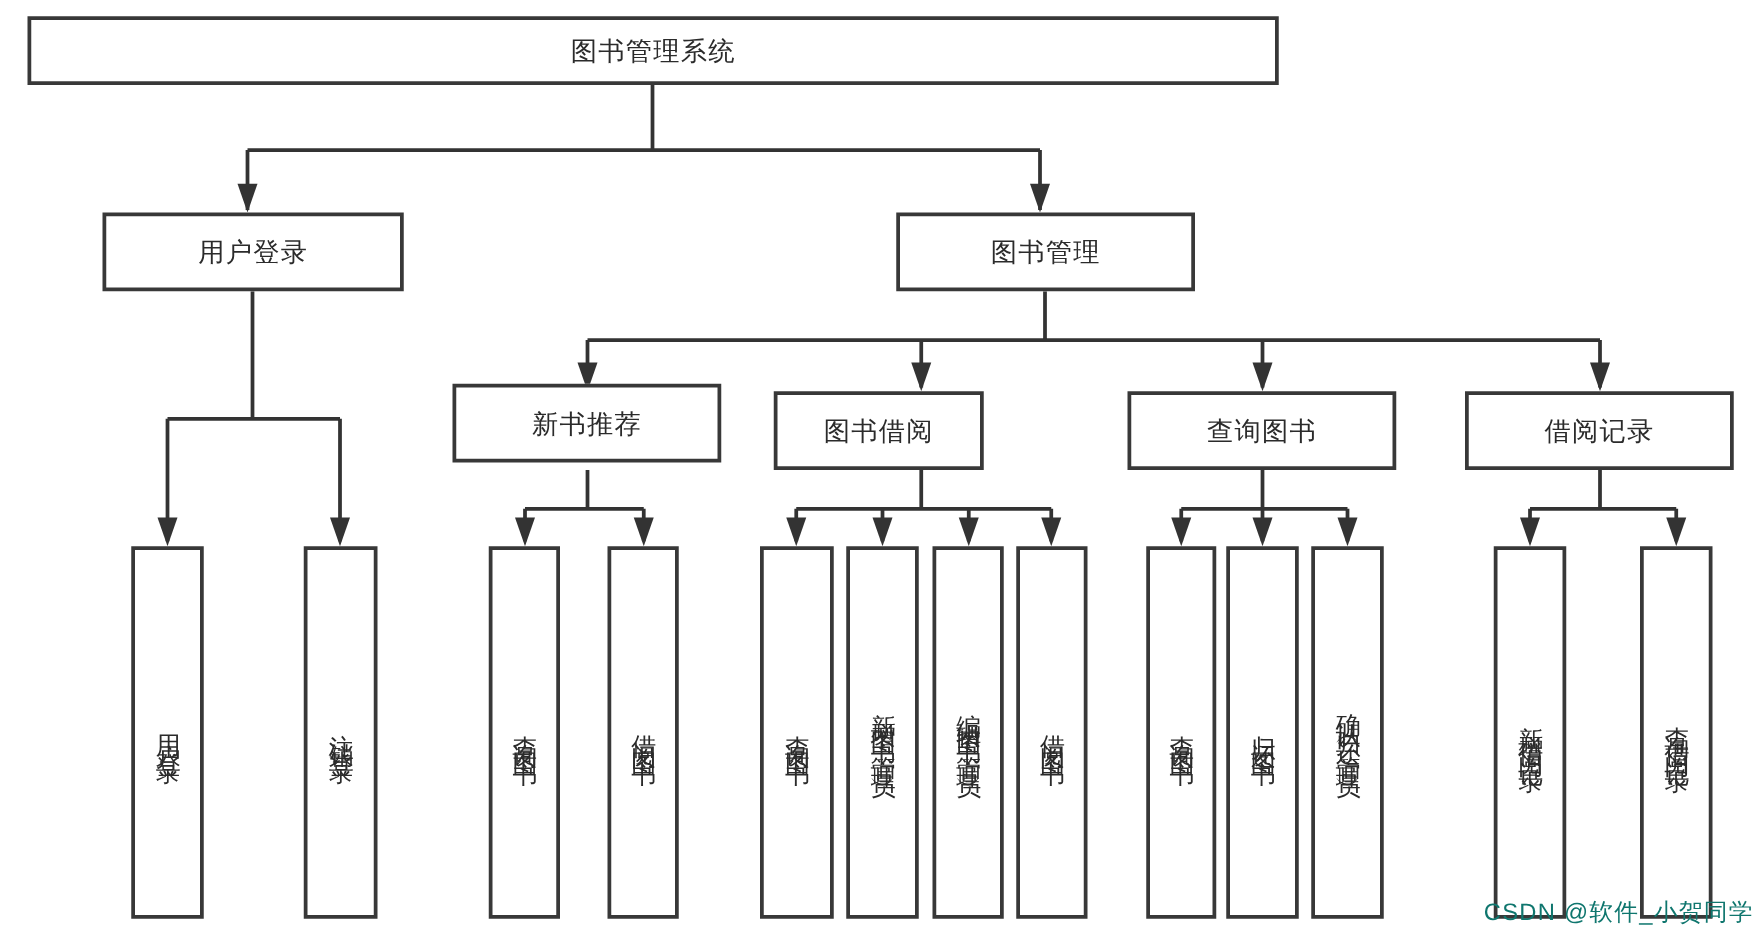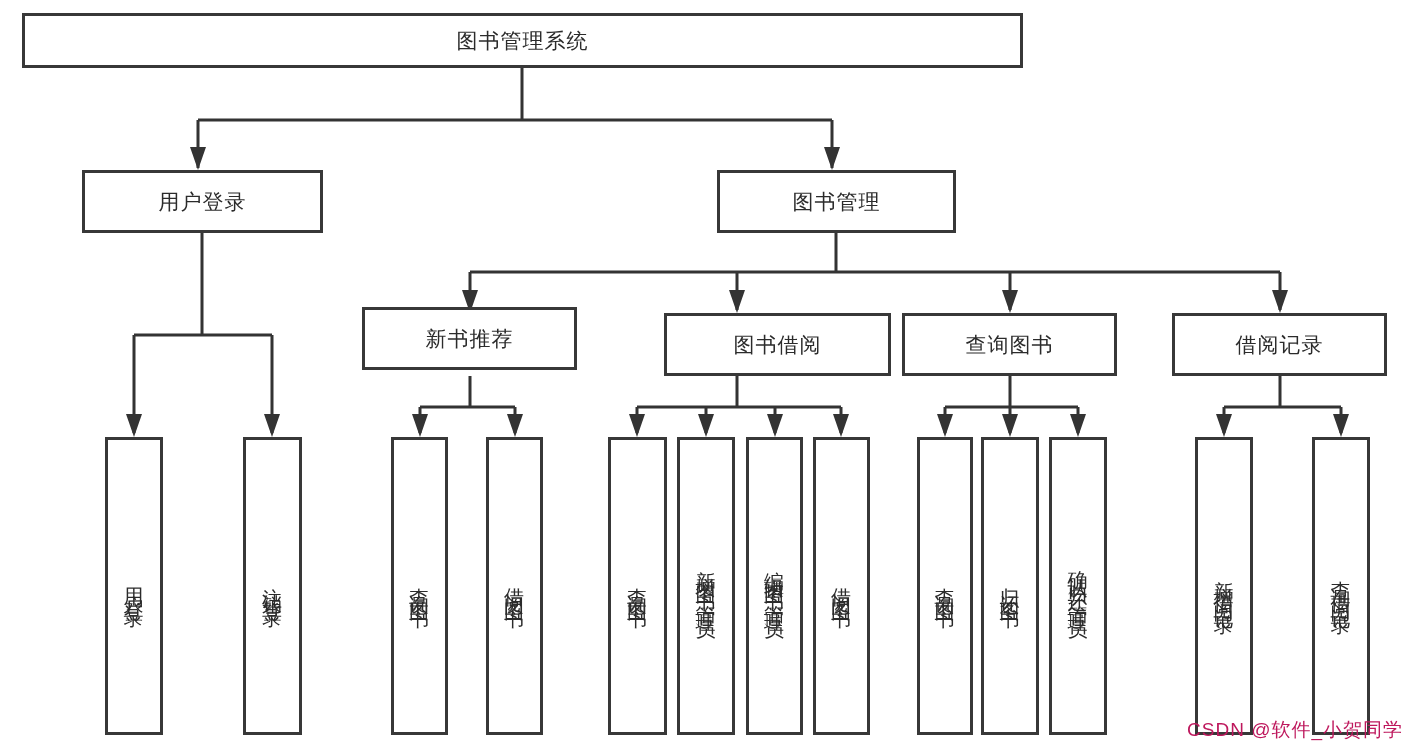--- a/index.html
+++ b/index.html
@@ -42,21 +42,21 @@
     letter-spacing: 7px;
     line-height: 1;
     color: #2b2b2b;
     white-space: nowrap;
   }
   .watermark {
     position: absolute;
     right: 2px;
     top: 717px;
     font-size: 19px;
-    color: #be185d;
+    color: #0f766e;
     letter-spacing: 1px;
     white-space: nowrap;
   }
 </style>
 </head>
 <body>
 
 <div class="canvas">
 
   <svg class="wires" viewBox="0 0 1405 747" xmlns="http://www.w3.org/2000/svg">
@@ -91,21 +91,21 @@
     <use href="#ah" x="1224" y="437"></use>
     <use href="#ah" x="1341" y="437"></use>
   </svg>
 
   <div class="box hlabel" style="left:22px; top:13px; width:1001px; height:55px">图书管理系统</div>
 
   <div class="box hlabel" style="left:82px; top:170px; width:241px; height:63px">用户登录</div>
   <div class="box hlabel" style="left:717px; top:170px; width:239px; height:63px">图书管理</div>
 
   <div class="box hlabel" style="left:362px; top:307px; width:215px; height:63px">新书推荐</div>
-  <div class="box hlabel" style="left:664px; top:313px; width:227px; height:63px">图书借阅</div>
+  <div class="box hlabel" style="left:619px; top:313px; width:168px; height:63px">图书借阅</div>
   <div class="box hlabel" style="left:902px; top:313px; width:215px; height:63px">查询图书</div>
   <div class="box hlabel" style="left:1172px; top:313px; width:215px; height:63px">借阅记录</div>
 
   <div class="box leaf" style="left:105px">
     <div class="vtext">用户登录</div>
   </div>
   <div class="box leaf" style="left:243px; width:59px">
     <div class="vtext">注销登录</div>
   </div>
 

